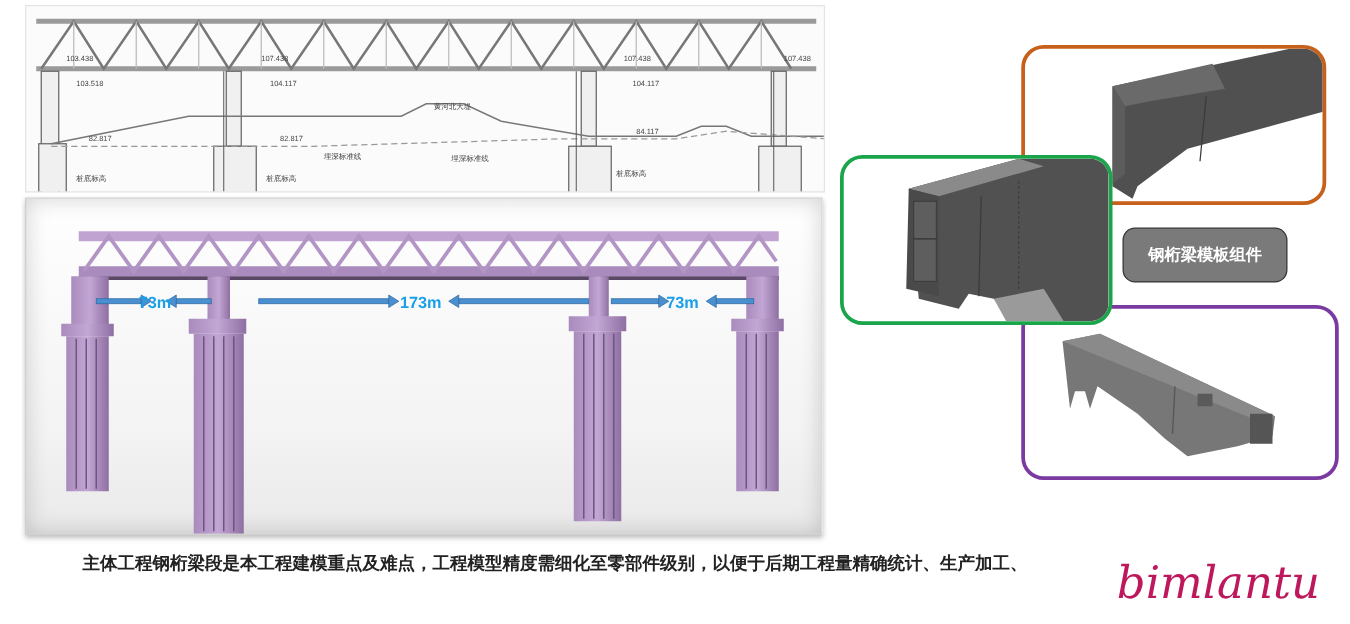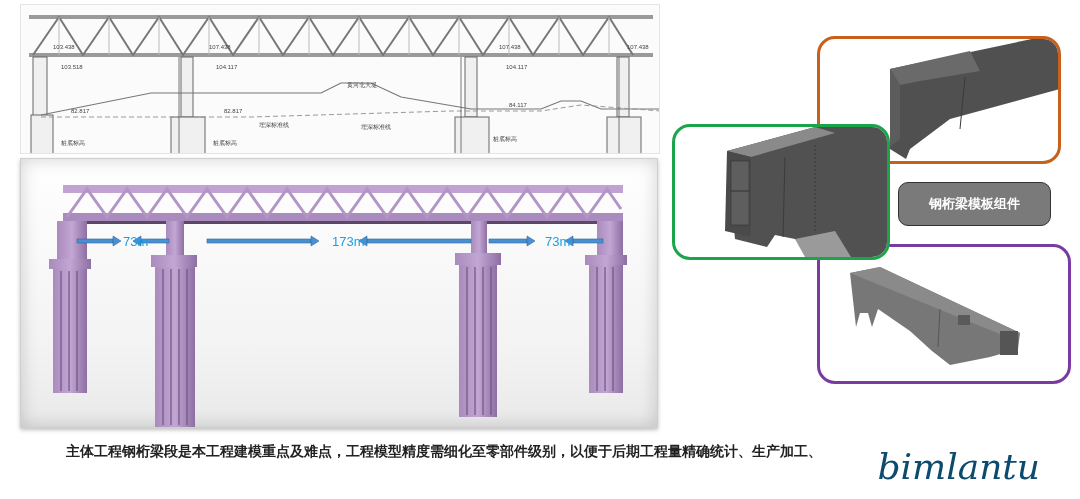--- a/index.html
+++ b/index.html
@@ -3,31 +3,31 @@
 <meta charset="utf-8">
 <style>
   html,body{margin:0;padding:0;}
   body{width:1080px;height:499px;background:#ffffff;position:relative;overflow:hidden;font-family:"DejaVu Sans",sans-serif;}
   .abs{position:absolute;}
   
   #cad{left:20px;top:4px;width:640px;height:150px;background:#fbfbfb;border:1px solid #e4e4e4;box-sizing:border-box;overflow:hidden;}
   
   #model{left:20px;top:158px;width:638px;height:270px;background:linear-gradient(180deg,#ffffff 0%,#f3f3f3 70%,#e9e9e9 100%);
     border:1px solid #d0d0d0;box-sizing:border-box;box-shadow:inset 0 0 18px rgba(0,0,0,0.18),0 2px 4px rgba(0,0,0,0.25);overflow:hidden;}
-  .span-label{position:absolute;color:#1aa0e8;font-weight:normal;font-size:13px;font-family:"Liberation Sans",sans-serif;margin-left:12px;}
+  .span-label{position:absolute;color:#1aa0e8;font-weight:bold;font-size:13px;font-family:"Liberation Sans",sans-serif;}
   
   .frame{position:absolute;border-radius:18px;box-sizing:border-box;background:#fff;overflow:hidden;}
   #frame-orange{left:817px;top:36px;width:244px;height:128px;border:3px solid #c6601b;}
   #frame-green{left:672px;top:124px;width:218px;height:136px;border:3px solid #1aa54a;z-index:3;}
   #frame-purple{left:817px;top:244px;width:254px;height:140px;border:3px solid #7a3aa2;}
-  #caption-box{left:898px;top:182px;width:153px;height:44px;background:#7a7a7a;border:1.5px solid #333;border-radius:10px;
+  #caption-box{left:898px;top:182px;width:132px;height:44px;background:#7a7a7a;border:1.5px solid #333;border-radius:10px;
     color:#fff;font-weight:bold;font-size:13px;display:flex;align-items:center;justify-content:center;box-sizing:border-box;}
   #desc{left:28px;top:441px;width:1020px;font-size:14px;font-weight:bold;color:#222;line-height:20px;}
   #desc .indent{display:inline-block;width:38px;}
-  #watermark{right:40px;top:446px;font-family:"DejaVu Serif",serif;font-style:italic;font-size:36px;color:#0c4a6e;}
+  #watermark{right:24px;top:446px;font-family:"DejaVu Serif",serif;font-style:italic;font-size:36px;color:#be185d;}
 </style>
 </head>
 <body>
 
 <div id="cad" class="abs">
   <svg width="640" height="150" viewBox="0 0 640 150">
 
     <rect x="8" y="10" width="624" height="4" fill="#9a9a9a"></rect>
     <rect x="8" y="48" width="624" height="4" fill="#9a9a9a"></rect>
     <g stroke="#777" stroke-width="2" fill="none">

